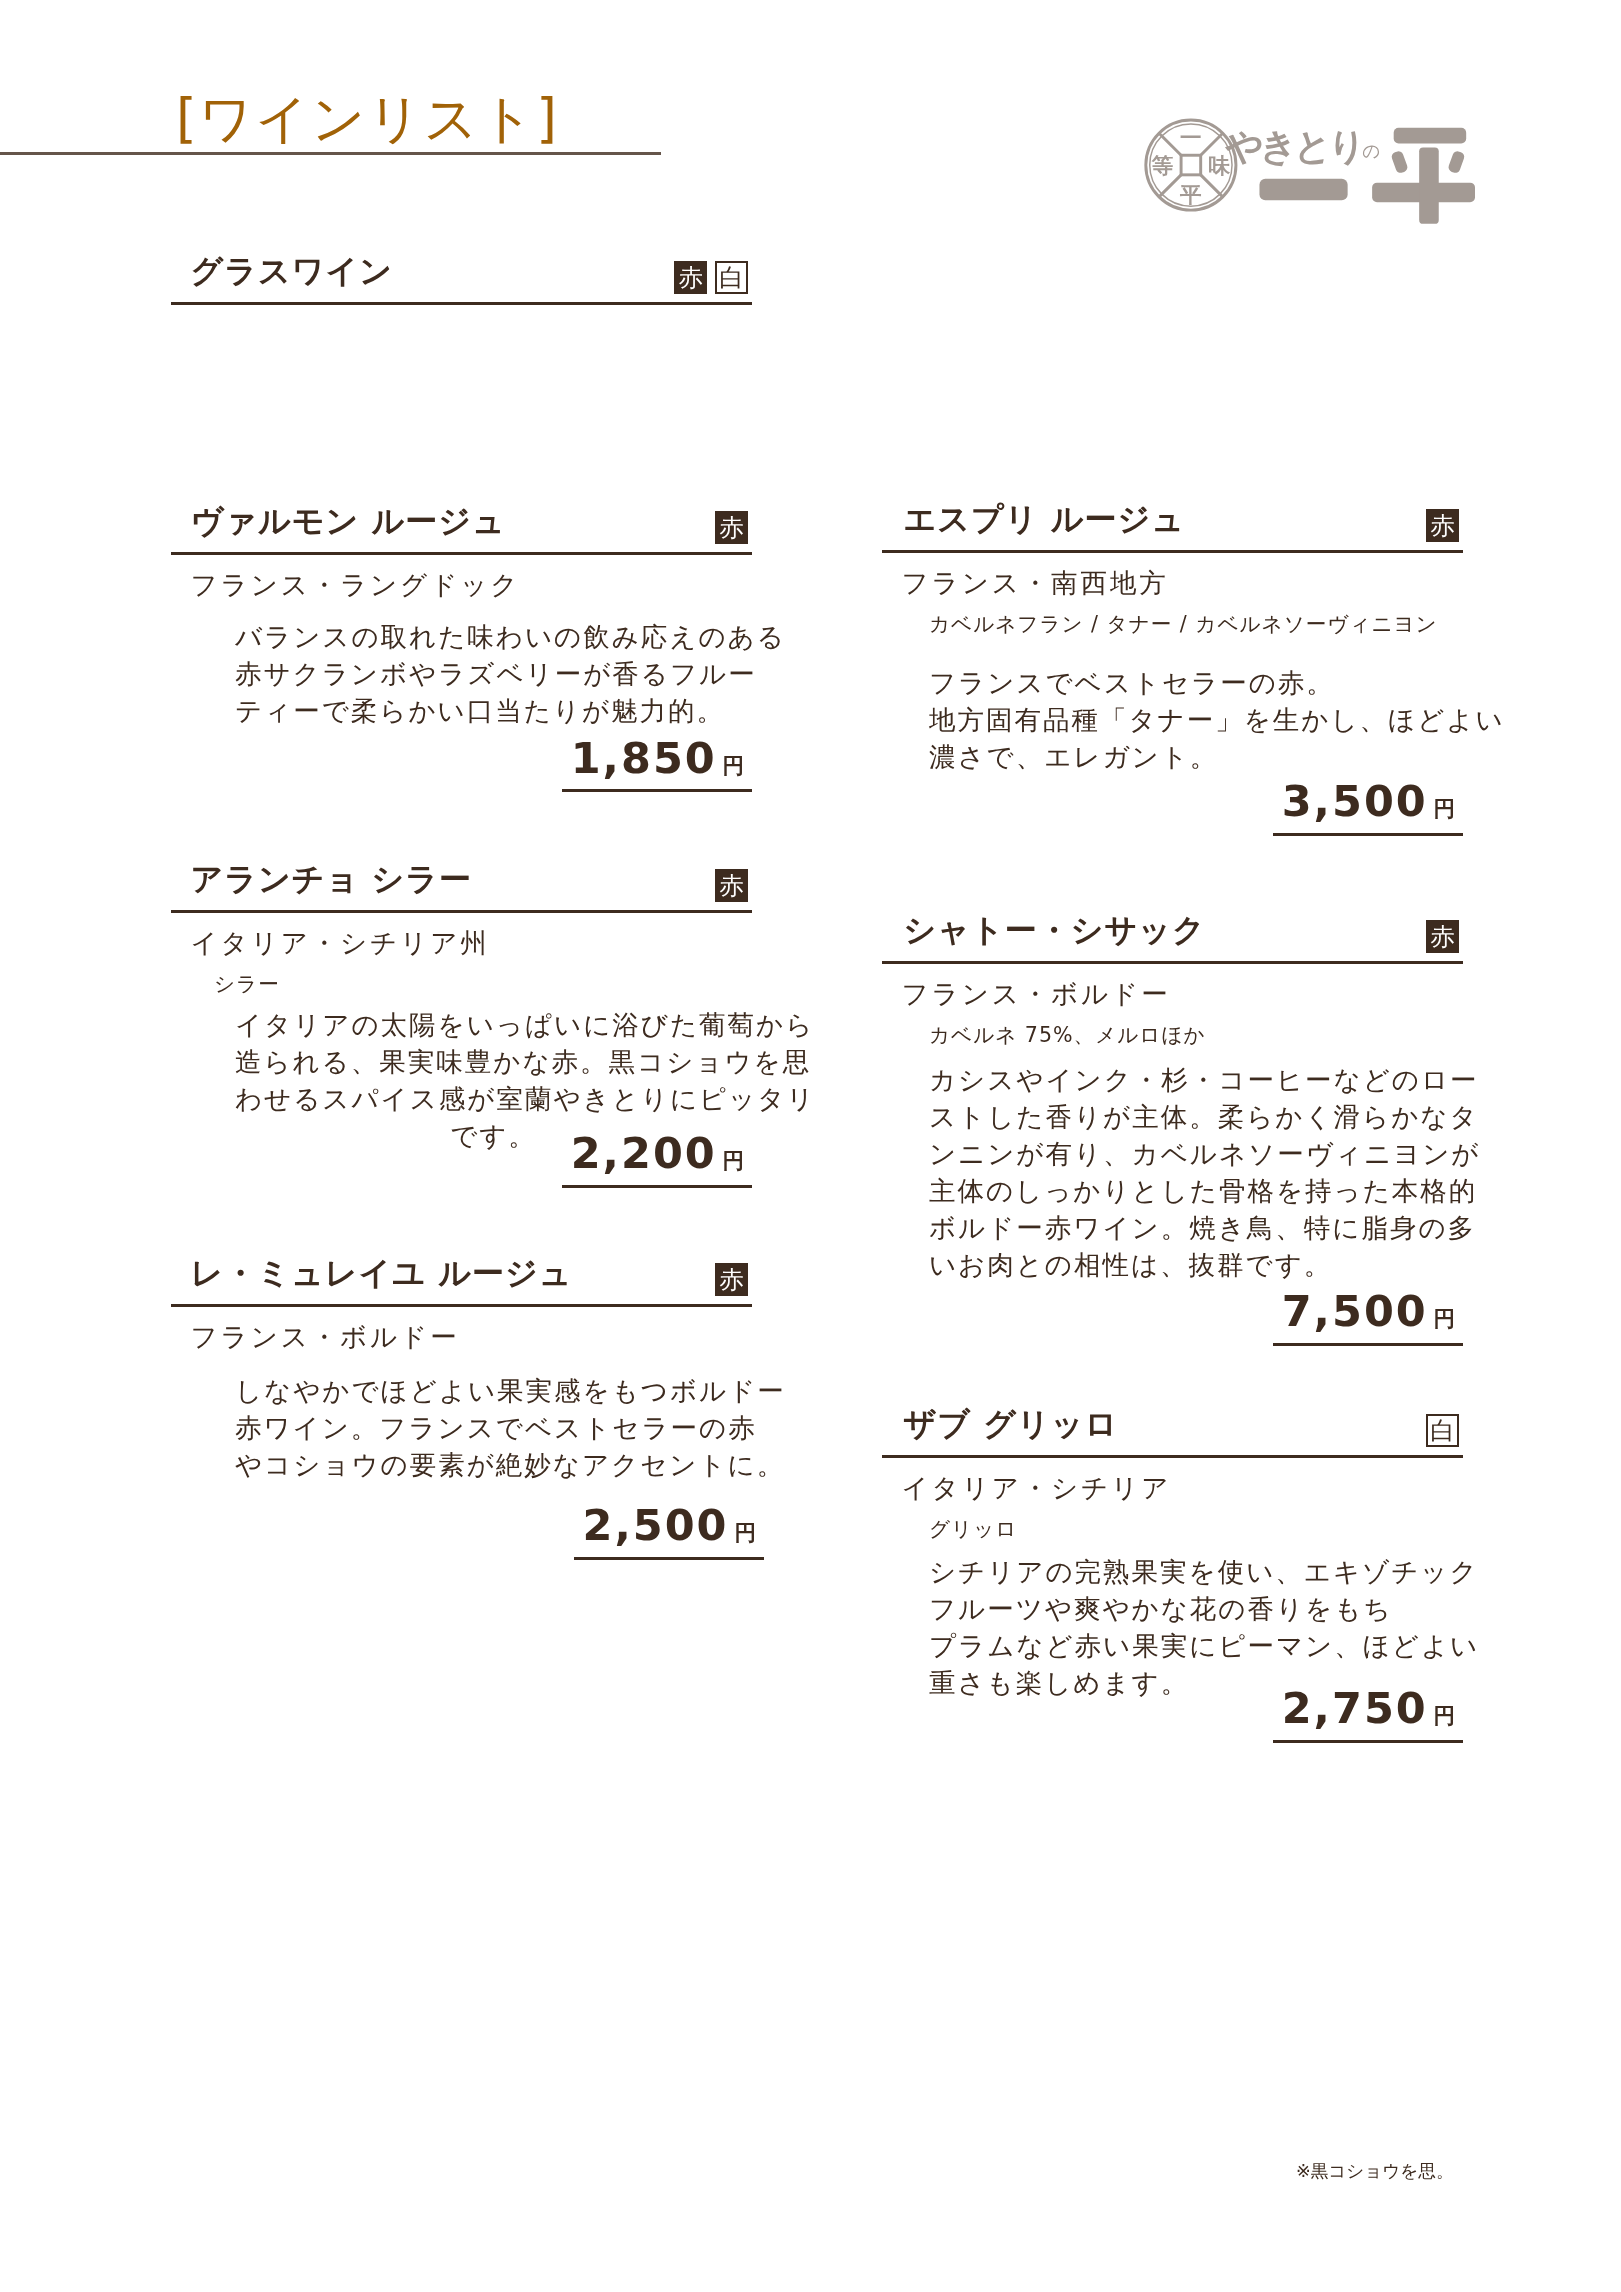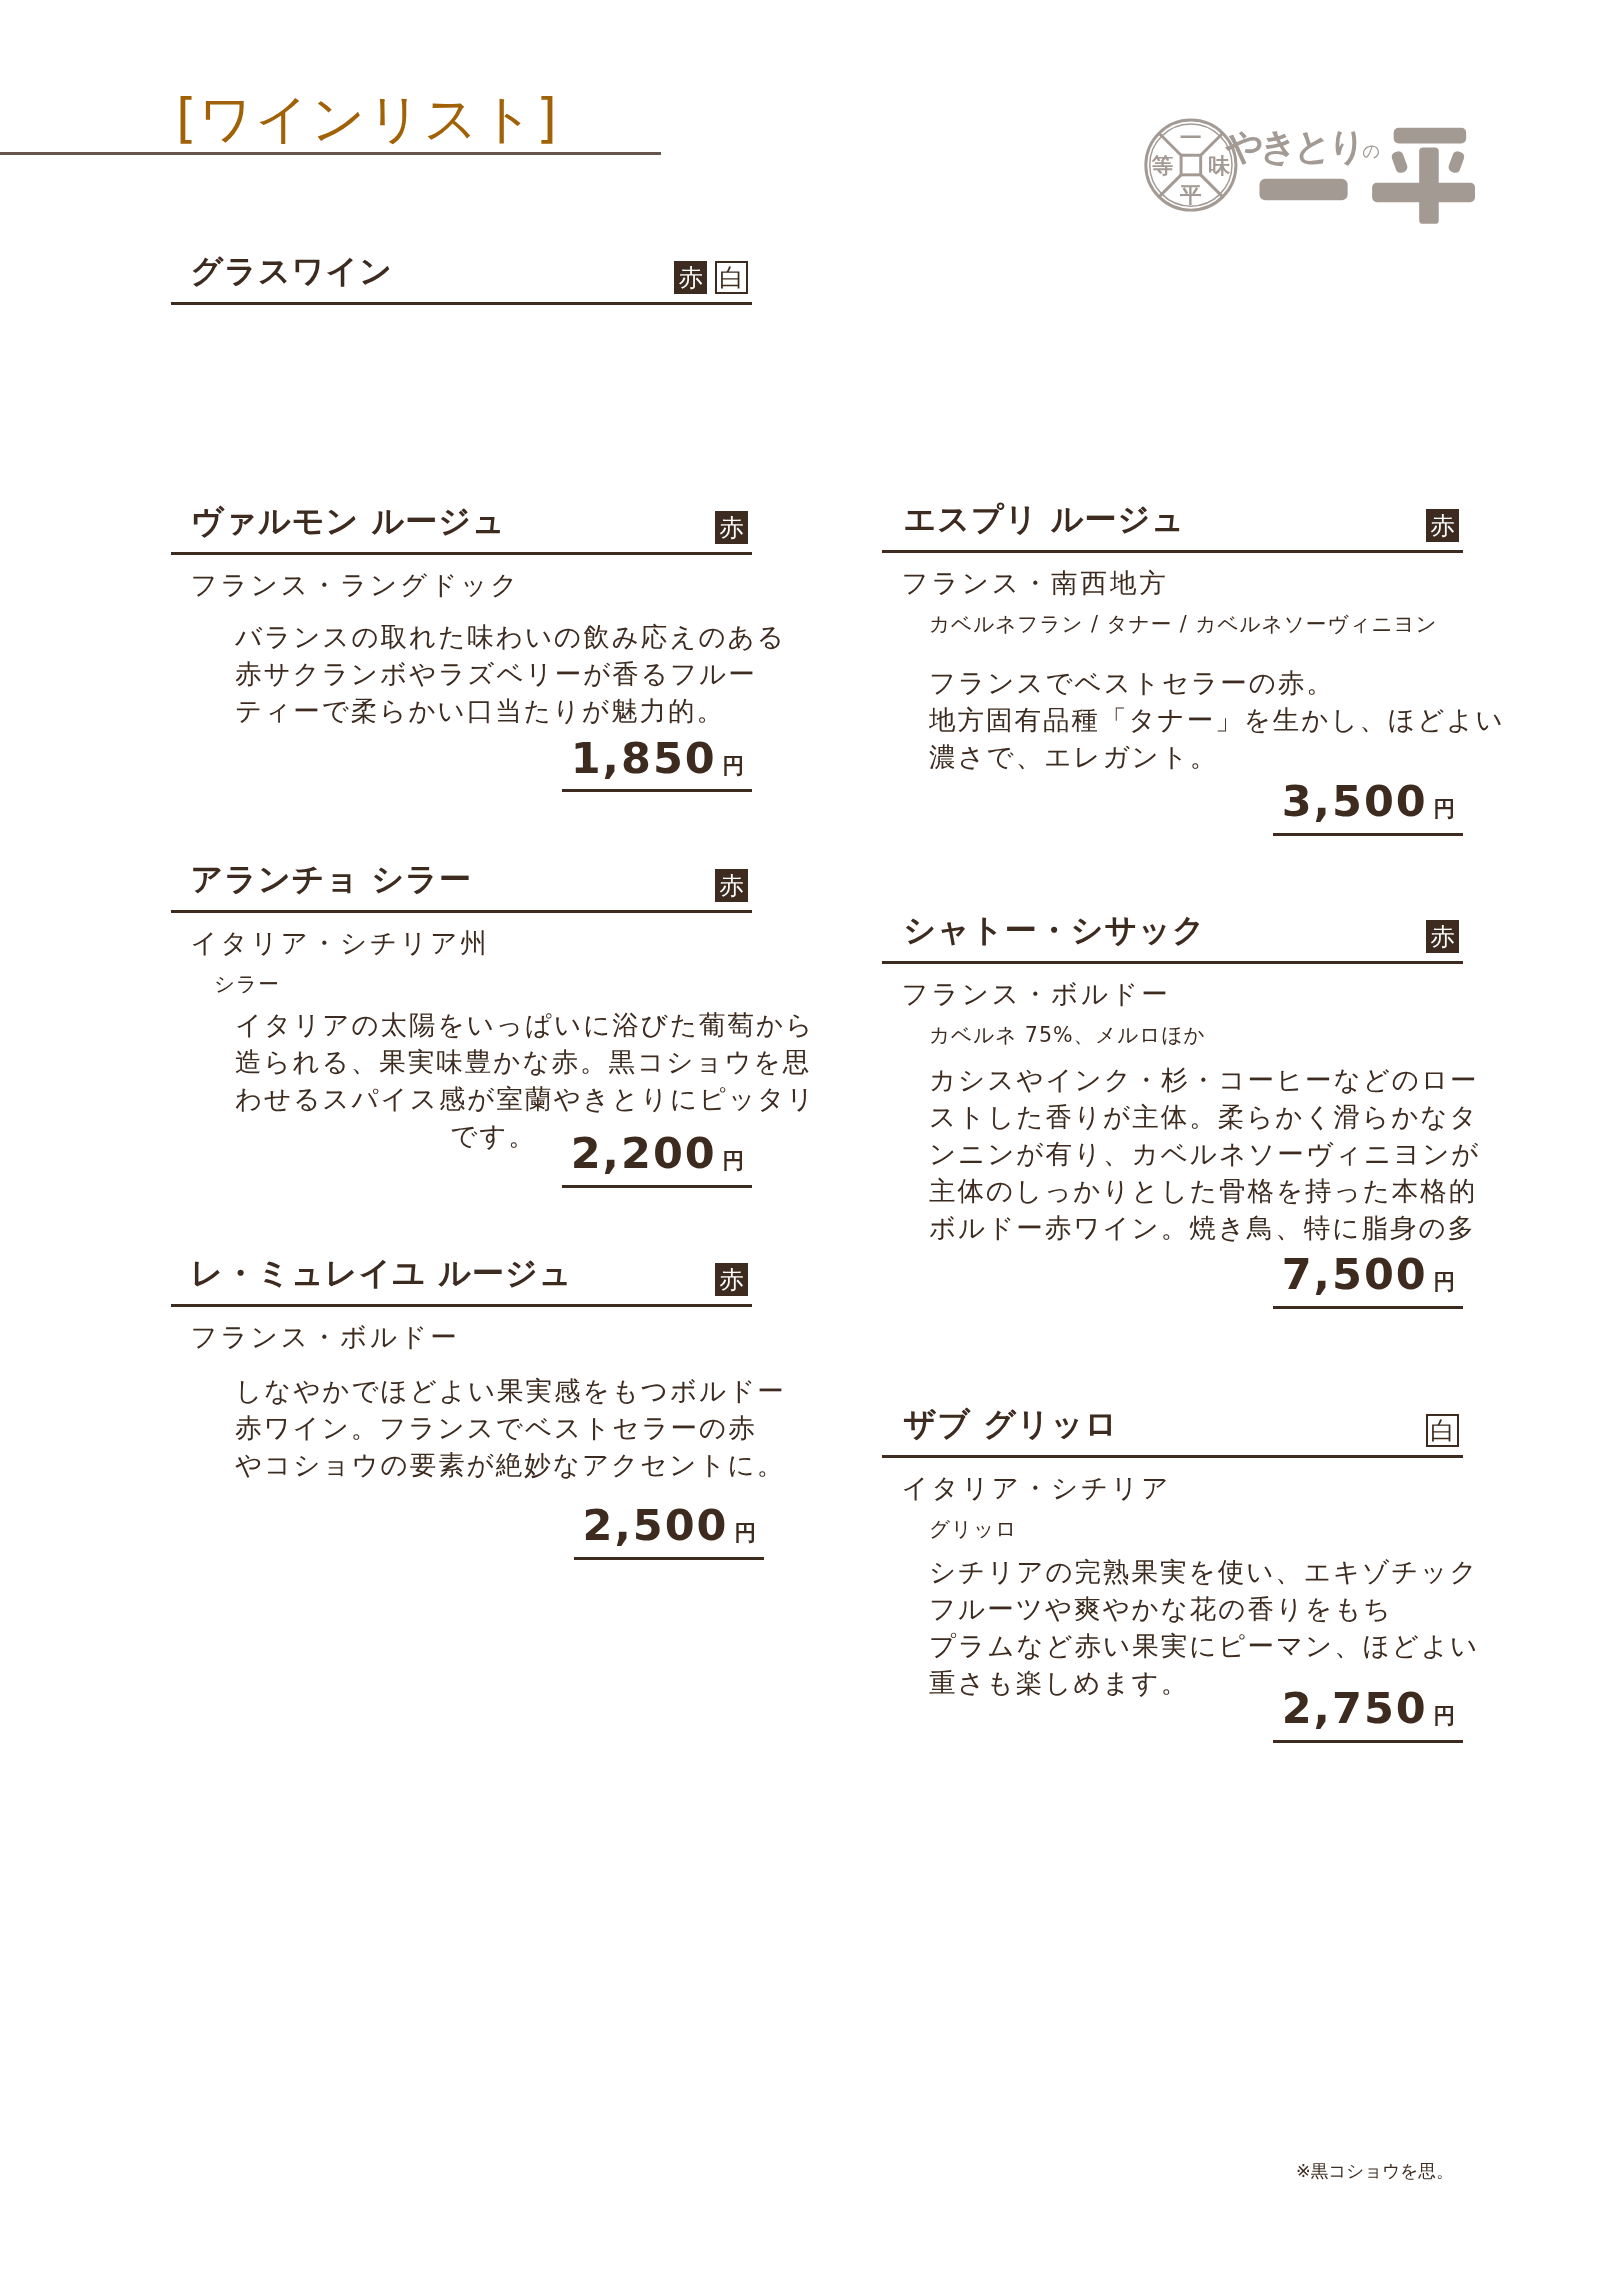--- a/index.html
+++ b/index.html
@@ -173,20 +173,21 @@
   </div>
   <div class="rule"></div>
   <div class="region">フランス・ボルドー</div>
   <div class="grape" style="margin-left:47px;">カベルネ 75%、メルロほか</div>
   <div class="desc" style="margin-left:47px;margin-top:11.8px;">
     <div>カシスやインク・杉・コーヒーなどのロー</div>
     <div>ストした香りが主体。柔らかく滑らかなタ</div>
     <div>ンニンが有り、カベルネソーヴィニヨンが</div>
     <div>主体のしっかりとした骨格を持った本格的</div>
     <div>ボルドー赤ワイン。焼き鳥、特に脂身の多</div>
+    <div>いお肉との相性は、抜群です。</div>
   </div>
   <div class="price-wrap" style="margin-top:0px;">
     <span class="price">
       <span class="num">7,500</span><span class="yen">円</span>
     </span>
     <div class="price-rule"></div>
   </div>
 </div>
 
 <div class="wine" style="left:882px;top:1404px;">

